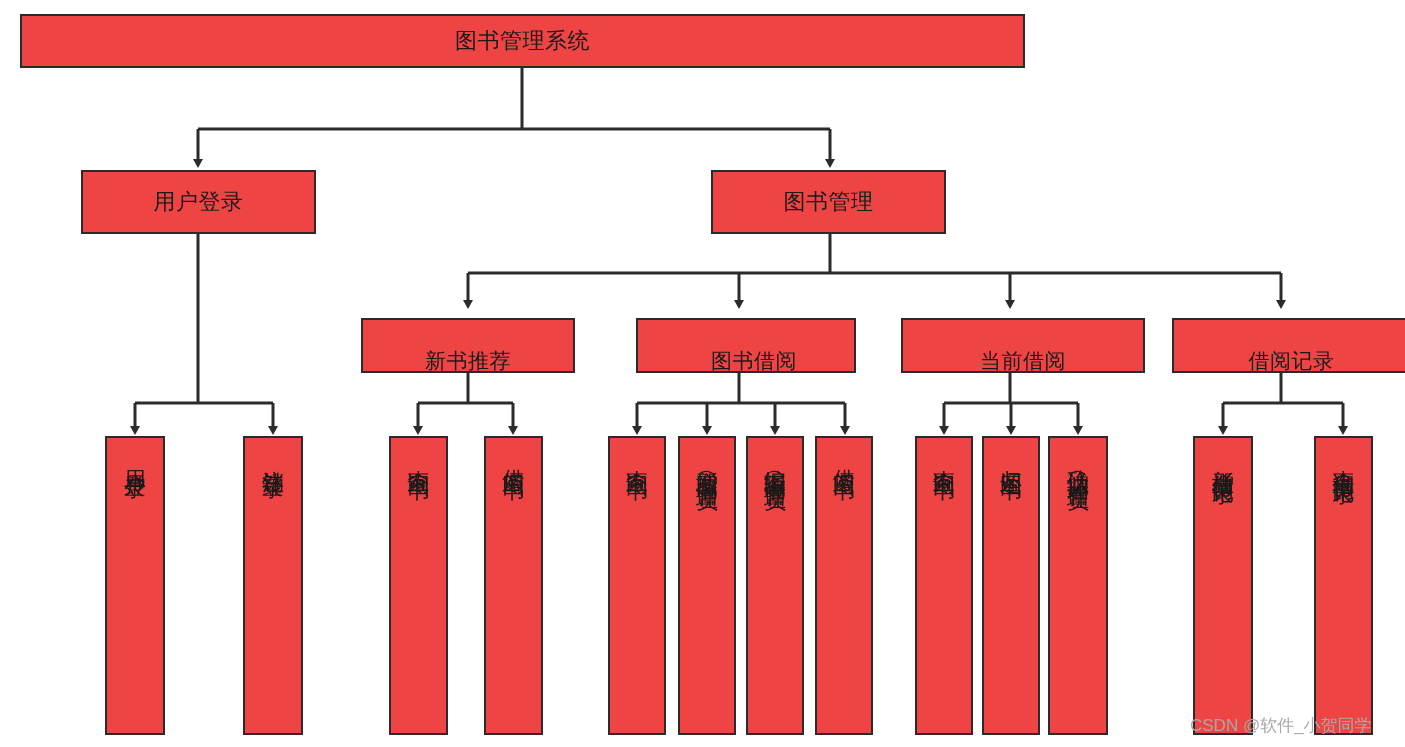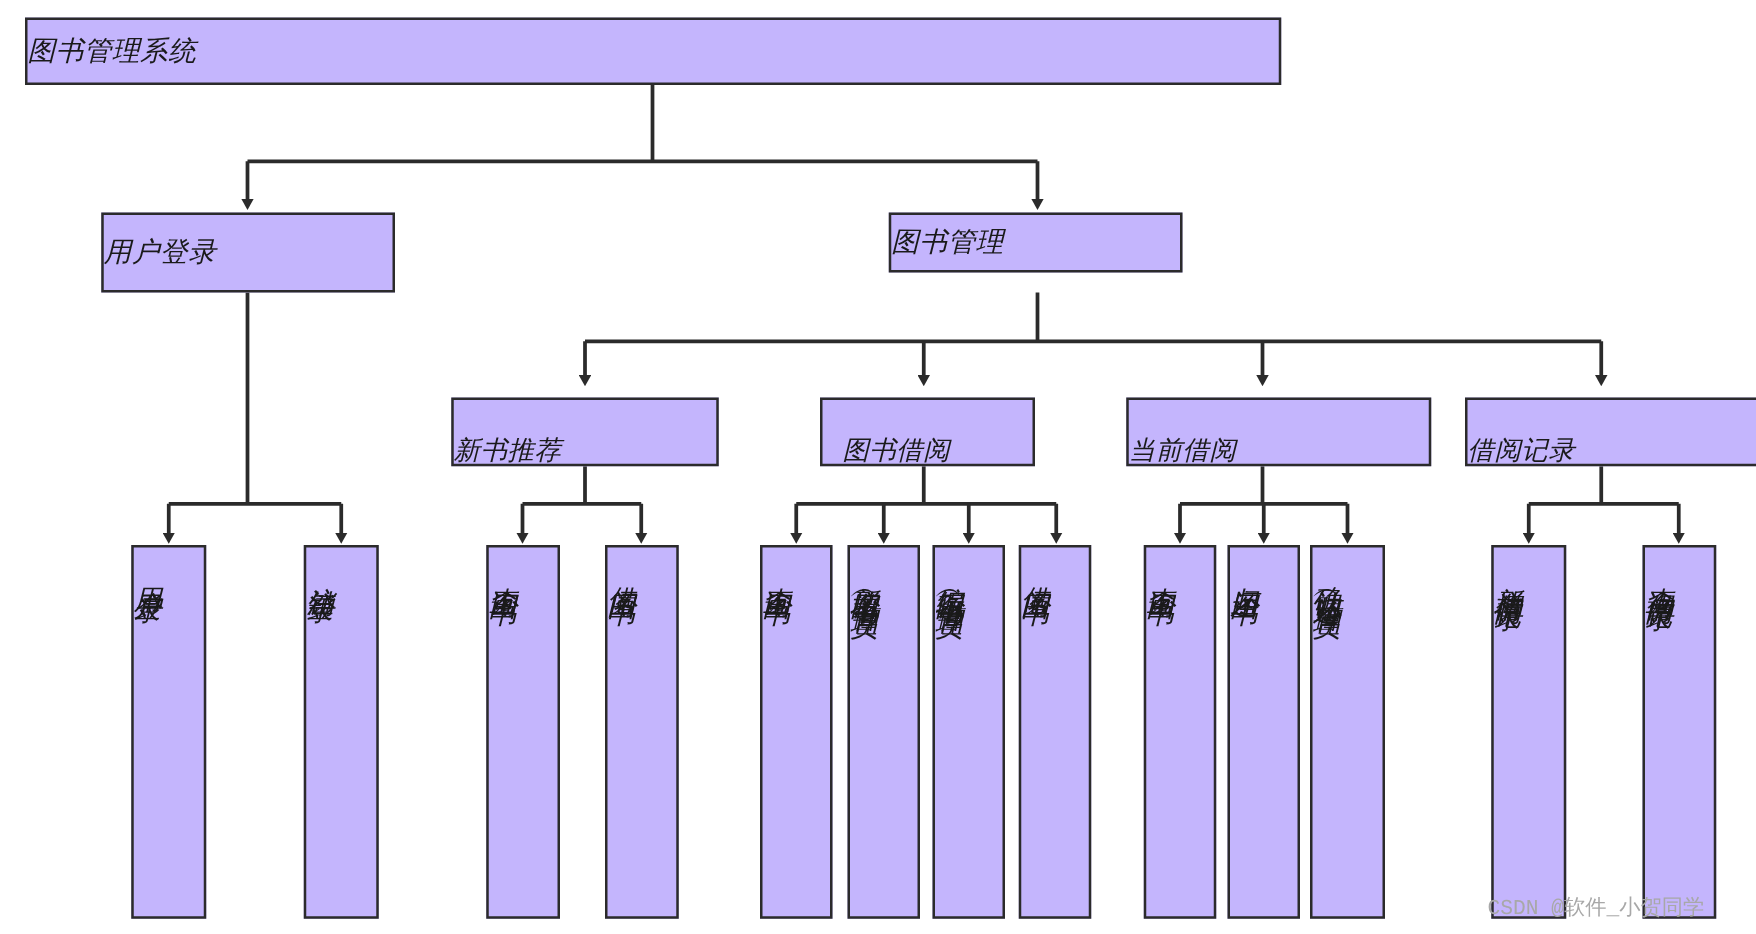--- a/index.html
+++ b/index.html
@@ -22,26 +22,25 @@
     left: 0;
     top: 0;
     width: 1405px;
     height: 747px;
     pointer-events: none;
   }
   .node {
     position: absolute;
     box-sizing: border-box;
     border: 2px solid #2b2b2b;
-    background: #c4b5fd;
+    background: #ef4444;
     display: flex;
     align-items: center;
-    justify-content: flex-start;
+    justify-content: center;
     color: #1a1a1a;
-    font-style: italic;
   }
   .node .label {
     font-size: 21px;
     line-height: 1.18;
     letter-spacing: 0.5px;
     white-space: nowrap;
   }
   .node.vertical {
     align-items: flex-start;
     padding-top: 14px;
@@ -60,21 +59,20 @@
   .node.l3 .label { font-size: 21px; margin-top: 32px; }
 
   #watermark {
     position: absolute;
     left: 1190px;
     top: 714px;
     font-size: 17px;
     color: #a8a8a8;
     white-space: nowrap;
     user-select: none;
-    font-family: Liberation Mono, monospace;
   }
 </style>
 </head>
 <body>
 
 <div id="canvas">
 
   <svg id="edges" viewBox="0 0 1405 747" xmlns="http://www.w3.org/2000/svg">
     <defs>
       <marker id="arrow" markerWidth="9" markerHeight="10" refX="1" refY="5" orient="auto" markerUnits="userSpaceOnUse">
@@ -125,28 +123,28 @@
     </g>
   </svg>
 
   <div class="node root" style="left:20px; top:14px; width:1005px; height:54px;">
     <span class="label">图书管理系统</span>
   </div>
 
   <div class="node l2" style="left:81px; top:170px; width:235px; height:64px;">
     <span class="label">用户登录</span>
   </div>
-  <div class="node l2" style="left:711px; top:170px; width:235px; height:48px;">
+  <div class="node l2" style="left:711px; top:170px; width:235px; height:64px;">
     <span class="label">图书管理</span>
   </div>
 
   <div class="node l3" style="left:361px; top:318px; width:214px; height:55px;">
     <span class="label">新书推荐</span>
   </div>
-  <div class="node l3" style="left:656px; top:318px; width:172px; height:55px;padding-left:16px;">
+  <div class="node l3" style="left:636px; top:318px; width:220px; height:55px;padding-left:16px;">
     <span class="label">图书借阅</span>
   </div>
   <div class="node l3" style="left:901px; top:318px; width:244px; height:55px;">
     <span class="label">当前借阅</span>
   </div>
   <div class="node l3" style="left:1172px; top:318px; width:239px; height:55px;">
     <span class="label">借阅记录</span>
   </div>
 
   <div class="node vertical" style="left:105px; top:436px; width:60px; height:299px;">

